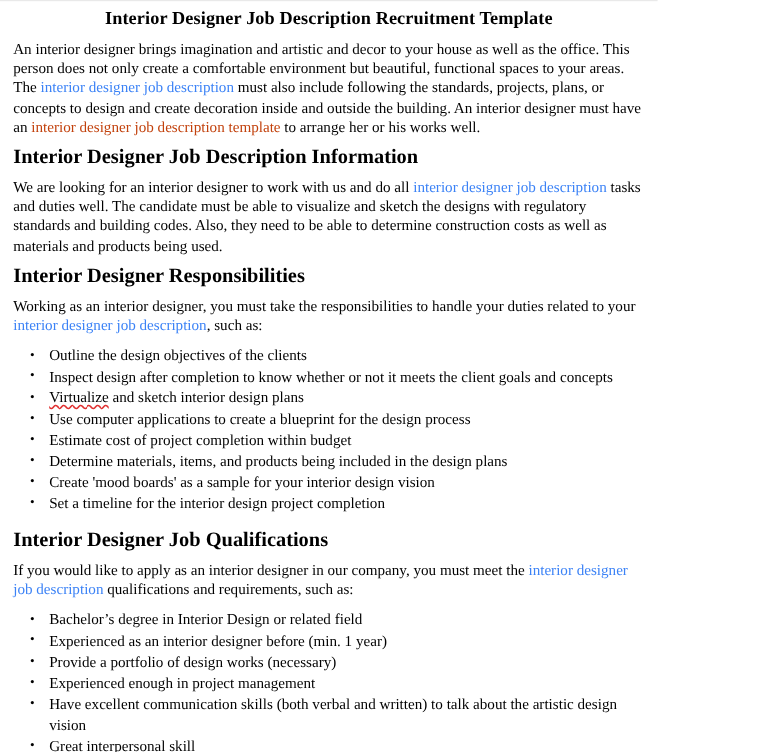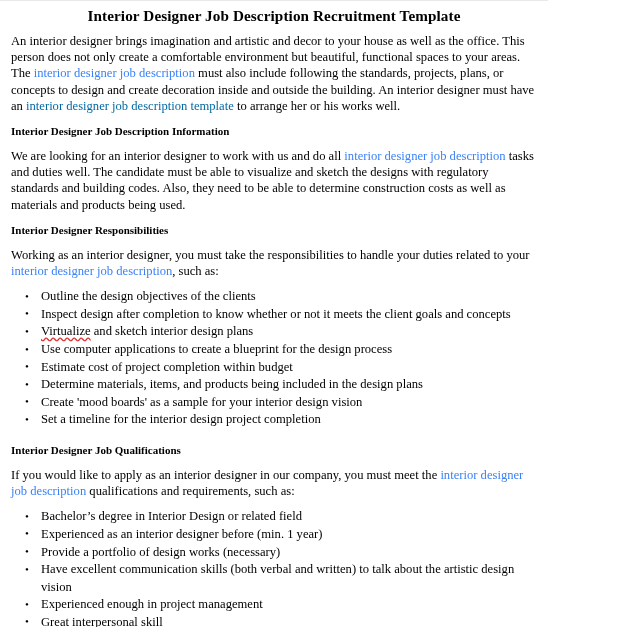--- a/index.html
+++ b/index.html
@@ -33,21 +33,21 @@
     letter-spacing: 0.1px;
   }
   p.body-text {
     margin: 0 0 9px 0;
     font-size: 12.6px;
     line-height: 16.2px;
     text-align: left;
   }
   h2.section-heading {
     margin: 0 0 9px 0;
-    font-size: 11px;
+    font-size: 17px;
     line-height: 16px;
     font-weight: bold;
   }
   ul.bullets {
     margin: 0 0 10px 0;
     padding: 0 0 0 30px;
     list-style: none;
   }
   ul.bullets li {
     position: relative;
@@ -58,21 +58,21 @@
   ul.bullets li::before {
     content: "\2022";
     position: absolute;
     left: -16px;
     top: -0.5px;
     font-size: 11px;
     line-height: 17.6px;
     color: #000;
   }
   .lnk-blue { color: #3b82f6; }
-  .lnk-red  { color: #0369a1; }
+  .lnk-red  { color: #c2410c; }
   .misspell {
     text-decoration: underline wavy #e03030;
     text-decoration-skip-ink: none;
     -webkit-text-decoration: underline wavy #e03030;
   }
   .spacer-sm { height: 3px; }
 </style>
 </head>
 <body>
 
@@ -104,19 +104,19 @@
   <div class="spacer-sm"></div>
 
   <h2 class="section-heading">Interior Designer Job Qualifications</h2>
 
   <p class="body-text"><span>If you would like to apply as an interior designer in our company, you must meet the </span><span class="lnk-blue">interior designer job description</span><span> qualifications and requirements, such as:</span></p>
 
   <ul class="bullets">
     <li><span>Bachelor’s degree in Interior Design or related field</span></li>
     <li><span>Experienced as an interior designer before (min. 1 year)</span></li>
     <li><span>Provide a portfolio of design works (necessary)</span></li>
+    <li><span>Experienced enough in project management</span></li>
     <li><span>Have excellent communication skills (both verbal and written) to talk about the artistic design vision</span></li>
-    <li><span>Experienced enough in project management</span></li>
     <li><span>Great interpersonal skill</span></li>
     <li><span>Good understanding of computational design</span></li>
   </ul>
 
 </div>
 
 </body></html>

